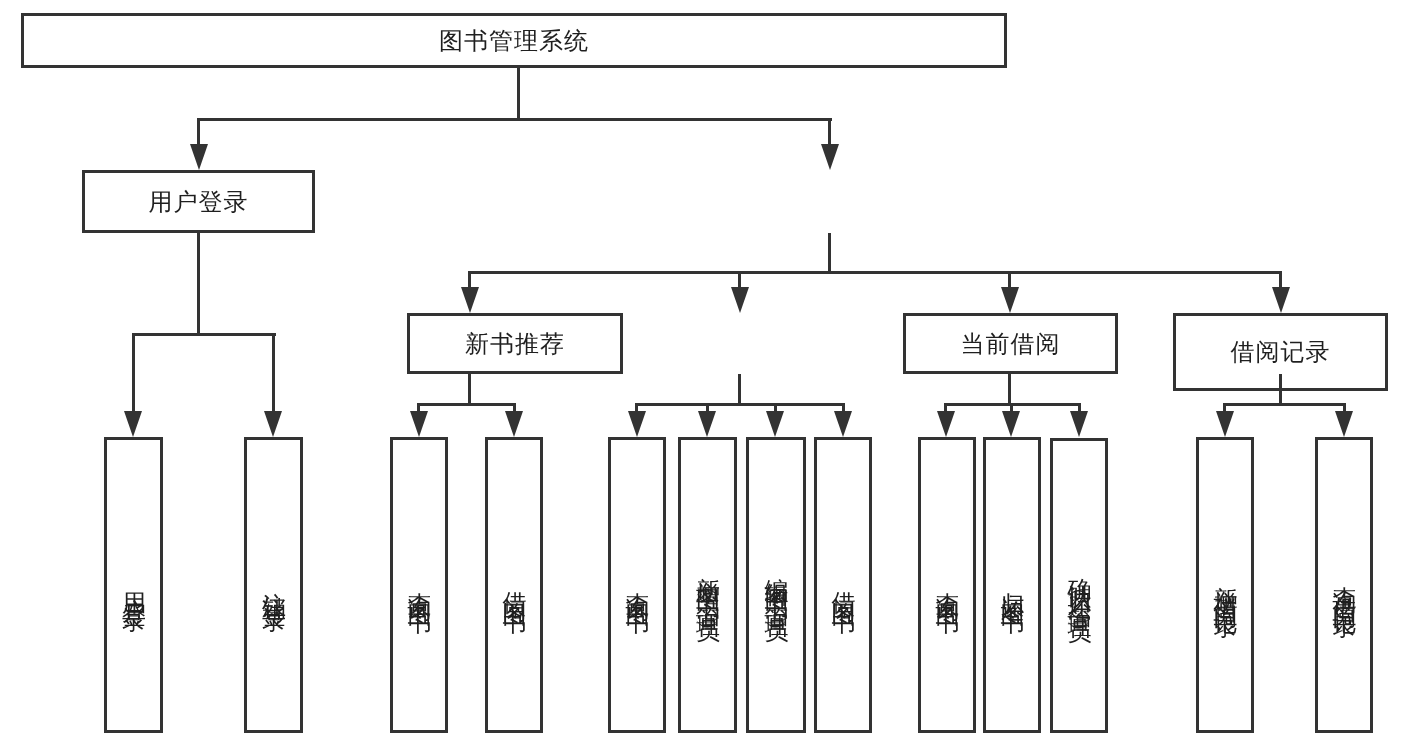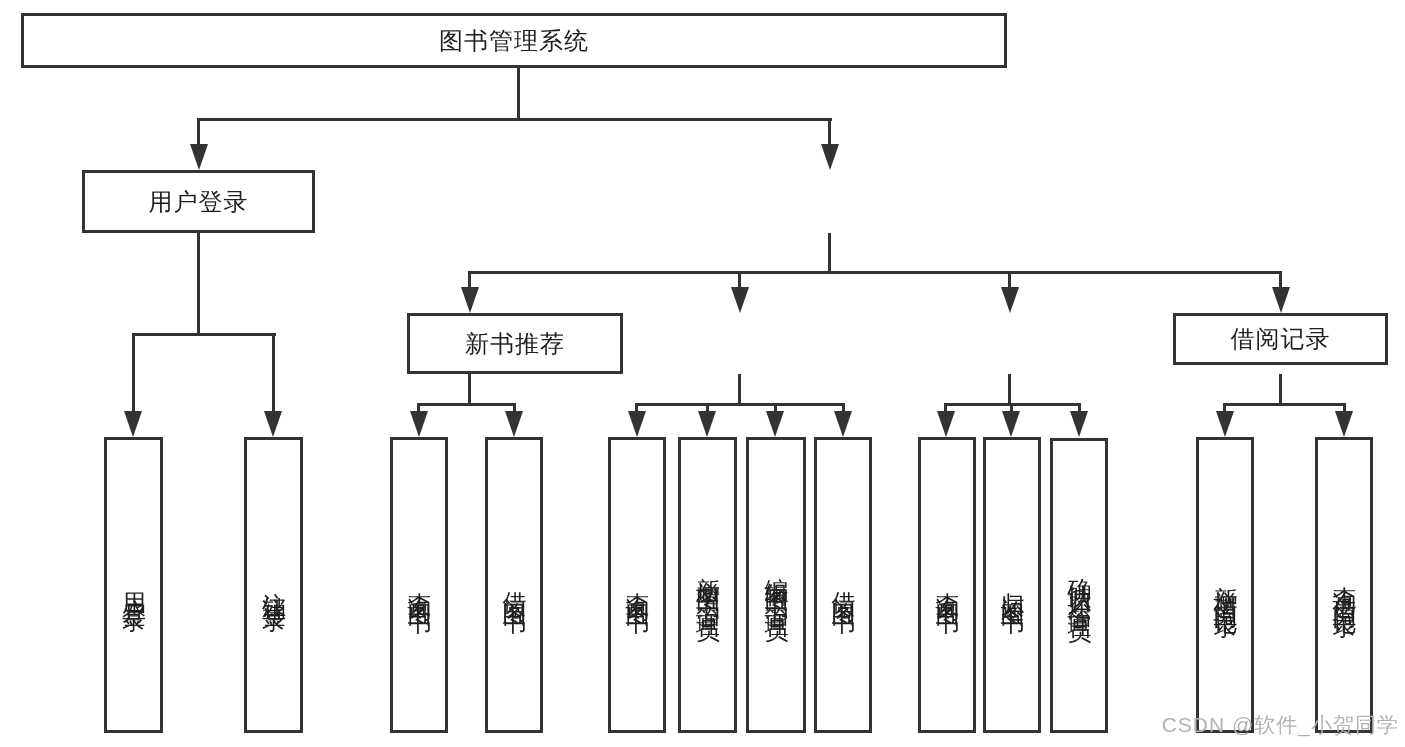--- a/index.html
+++ b/index.html
@@ -62,21 +62,24 @@
   <div class="vline" style="left:738px;top:271px;height:18px;"></div>
   <div class="arrow" style="left:731px;top:287px;"></div>
   <div class="vline" style="left:1008px;top:271px;height:18px;"></div>
   <div class="arrow" style="left:1001px;top:287px;"></div>
   <div class="vline" style="left:1279px;top:271px;height:18px;"></div>
   <div class="arrow" style="left:1272px;top:287px;"></div>
 
   <div class="box" style="left:362px;top:313px;width:216px;height:61px;margin-left:45px;">
     <span>新书推荐</span>
   </div>
-  <div class="box" style="left:1173px;top:313px;width:215px;height:52px;">
+  <div class="box" style="left:903px;top:313px;width:215px;height:61px;">
+    <span>当前借阅</span>
+  </div>
+  <div class="box" style="left:1173px;top:313px;width:215px;height:78px;">
     <span>借阅记录</span>
   </div>
 
   <div class="vline" style="left:468px;top:374px;height:32px;"></div>
   <div class="vline" style="left:738px;top:374px;height:32px;"></div>
   <div class="vline" style="left:1008px;top:374px;height:32px;"></div>
   <div class="vline" style="left:1279px;top:374px;height:32px;"></div>
 
   <div class="hline" style="left:417px;top:403px;width:98px;"></div>
   <div class="hline" style="left:635px;top:403px;width:210px;"></div>
@@ -146,15 +149,14 @@
     <span class="vtext">确认归还（管理员）</span>
   </div>
 
   <div class="box" style="left:1196px;top:437px;width:58px;height:296px;">
     <span class="vtext">新增借阅记录</span>
   </div>
   <div class="box" style="left:1315px;top:437px;width:58px;height:296px;">
     <span class="vtext">查询借阅记录</span>
   </div>
 
-  <div class="watermark">CSDN @软件_小贺同学</div>
 
 </div>
 
 </body></html>

